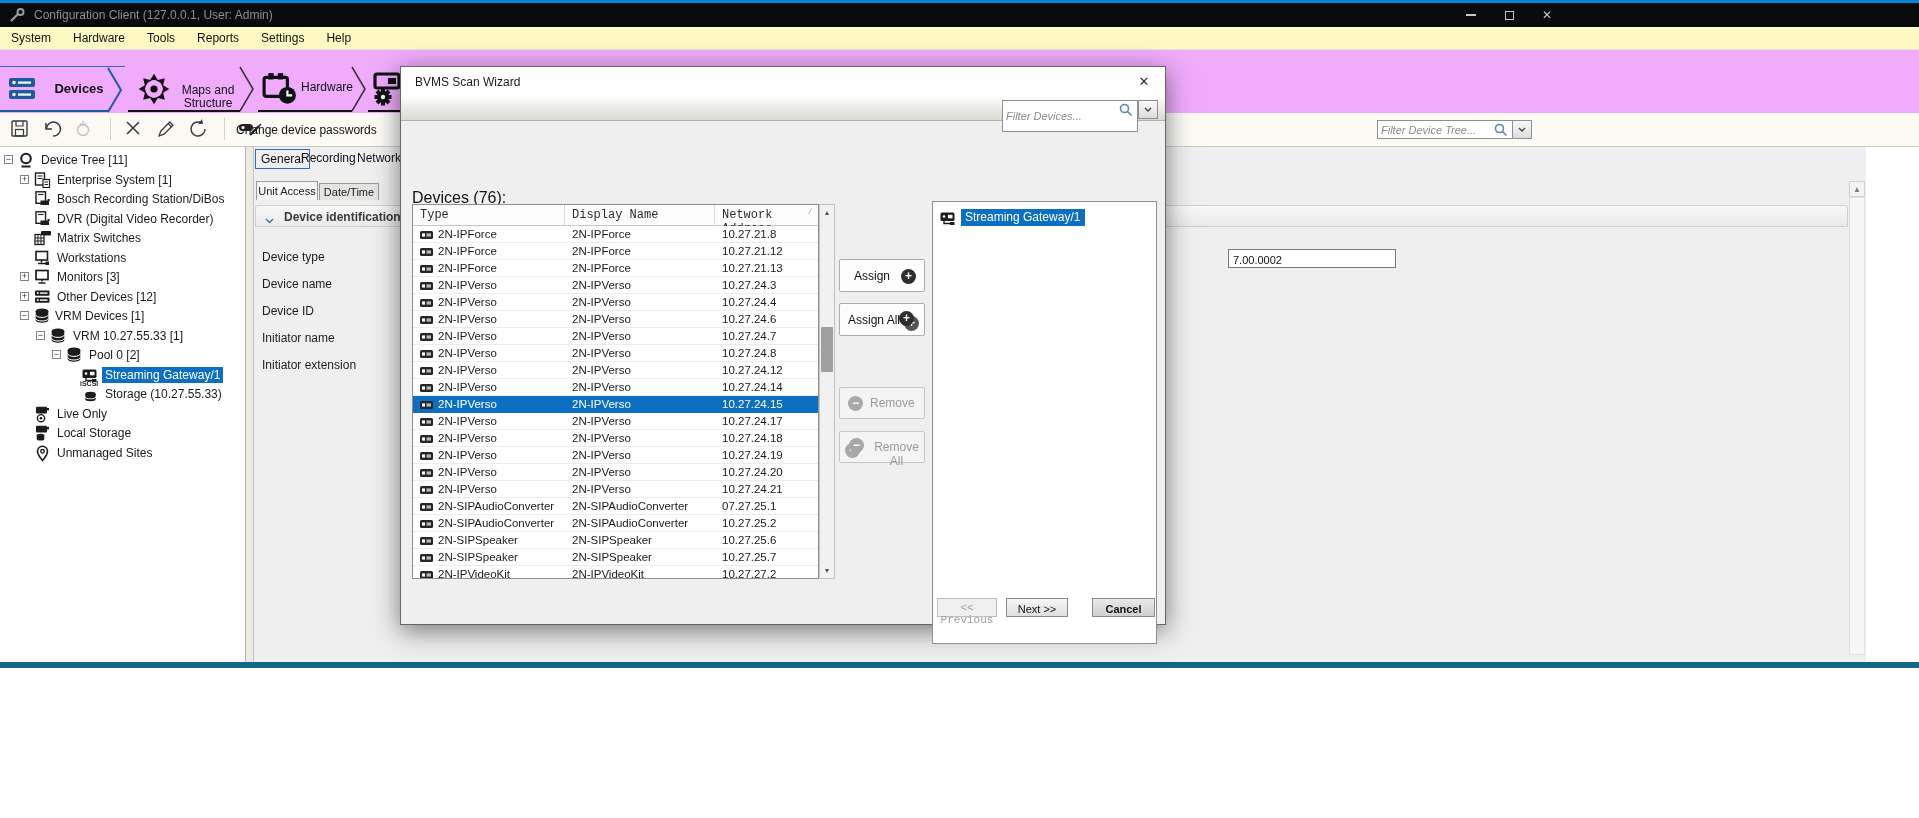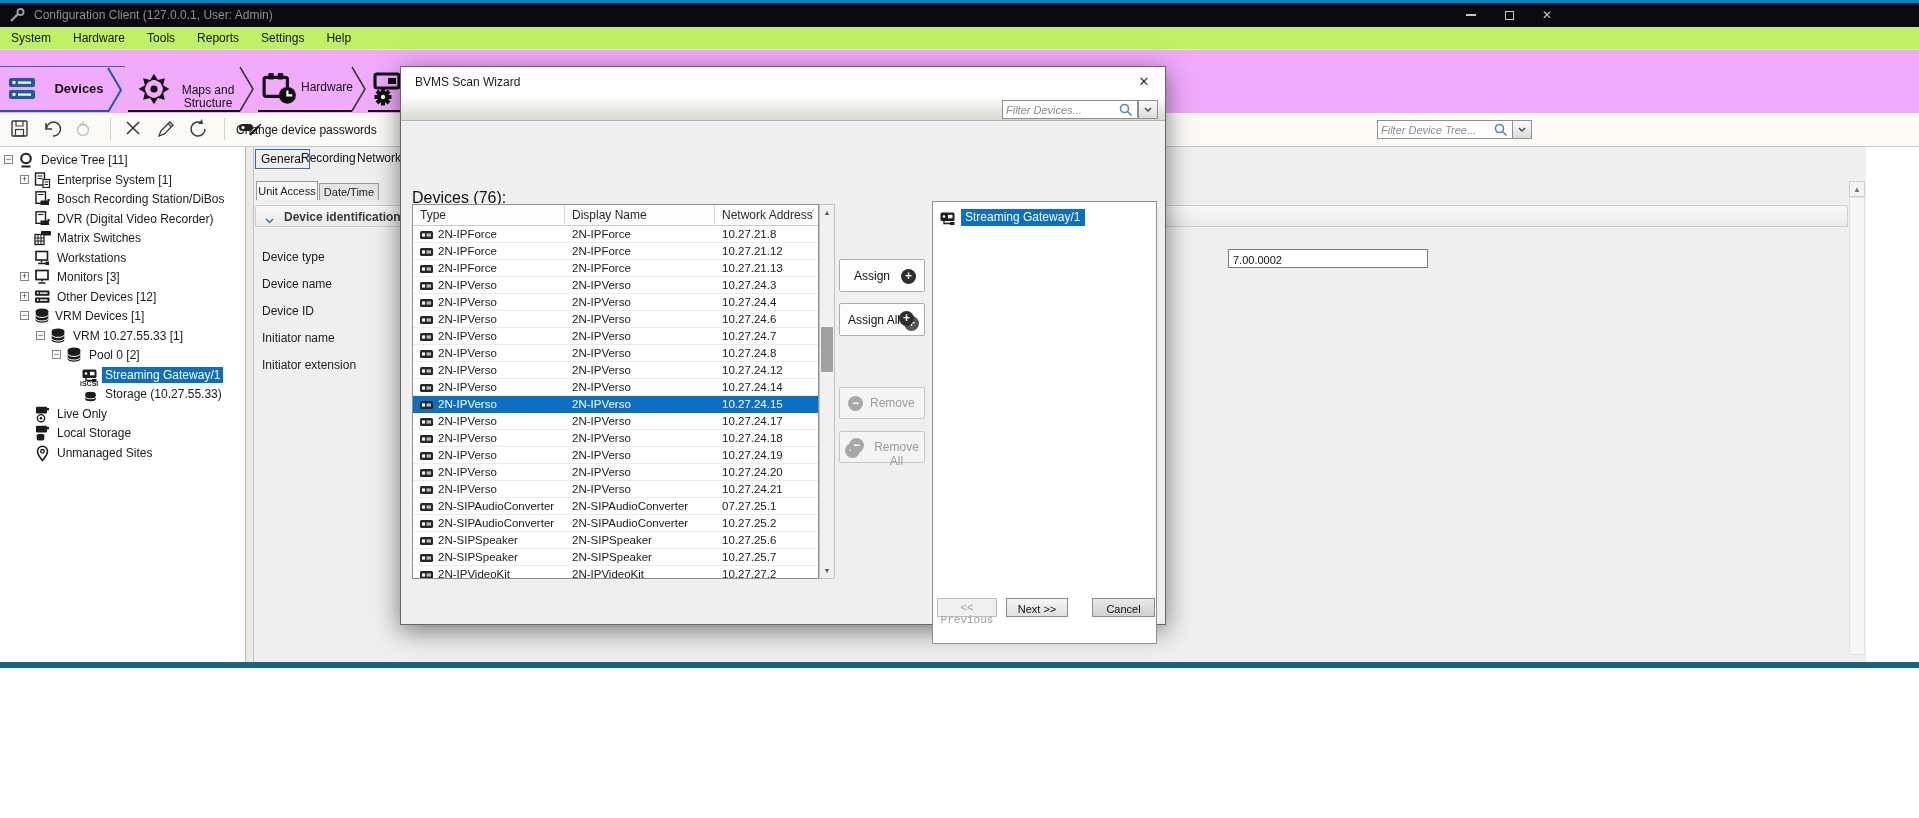--- a/index.html
+++ b/index.html
@@ -11,21 +11,21 @@
   .titlebar { position:absolute; left:0; top:0; width:1919px; height:27px; background:#0b0b0e; }
   .t-strip { position:absolute; left:0; top:0; width:1919px; height:3px; background:#0087d8; }
   .t-appicon { position:absolute; left:8px; top:7px; width:18px; height:16px; }
   .t-title { position:absolute; left:34px; top:8px; color:#8f8f8f; font-size:12px; }
   .t-controls { position:absolute; left:1452px; top:3px; height:24px; display:flex; }
   .t-btn { width:38px; height:24px; display:flex; align-items:center; justify-content:center; color:#c6c6c6; }
   .t-min-glyph { width:10px; height:2px; background:#c6c6c6; }
   .t-max-glyph { width:9px; height:9px; border:1px solid #c6c6c6; }
 
   
-  .menubar { position:absolute; left:0; top:27px; width:1919px; height:23px; background:#bef264; border-bottom:1px solid #e3e2da; }
+  .menubar { position:absolute; left:0; top:27px; width:1919px; height:23px; background:#fef9c3; border-bottom:1px solid #e3e2da; }
   .menu-item { display:inline-block; padding:4px 11px 0 11px; font-size:12px; color:#111; height:23px; }
 
   
   .tabstrip { position:absolute; left:0; top:50px; width:1919px; height:63px; background:#f0abfc; }
   .navtab { position:absolute; top:16px; height:46px; background:transparent; }
   .navtab .nicn { position:absolute; }
   .navtab .nlbl { position:absolute; font-size:12px; color:#111; text-align:center; line-height:13px; }
   .nt-underline { position:absolute; height:2px; background:#141414; bottom:0; }
   .nt-chev { position:absolute; top:0; }
 
@@ -54,40 +54,40 @@
   .main { position:absolute; left:254px; top:147px; width:1612px; height:515px; background:#efefef; }
   .mtab { position:absolute; top:2px; font-size:12px; color:#111; padding:2px 5px; }
   .mtab.active { border:1px solid #2a6db5; }
   .subtab { position:absolute; font-size:11px; color:#222; text-align:center; border:1px solid #9a9a9a; border-bottom:none; }
   .subtab.active { background:#f6f6f4; z-index:2; }
   .subtab.inactive { background:#e4e4e0; }
   .secheader { position:absolute; left:1px; top:58px; width:1593px; height:22px; background:linear-gradient(#f8f8f8,#eaeaea); border:1px solid #cfcfcf; border-radius:3px 3px 0 0; }
   .secheader .chev { position:absolute; left:9px; top:7px; }
   .secheader .sectitle { position:absolute; left:28px; top:4px; font-weight:bold; font-size:12px; color:#3a3a3a; }
   .fieldlbl { position:absolute; left:8px; font-size:12px; color:#1c1c1c; }
-  .versionbox { position:absolute; left:974px; top:102px; width:200px; height:19px; background:#fff; border:1px solid #7a7a7a; font-size:11px; color:#111; padding:2px 0 0 4px; font-family:inherit; outline:none; }
+  .versionbox { position:absolute; left:974px; top:102px; width:168px; height:19px; background:#fff; border:1px solid #7a7a7a; font-size:11px; color:#111; padding:2px 0 0 4px; font-family:inherit; outline:none; }
   .mscroll-up { position:absolute; left:1595px; top:34px; width:16px; height:16px; background:#f3f3f3; border:1px solid #d0d0d0; color:#777; font-size:8px; text-align:center; line-height:15px; }
   .mscroll-track { position:absolute; left:1595px; top:50px; width:16px; height:458px; background:#f6f6f6; border:1px solid #e2e2e2; }
 
   .bottombar { position:absolute; left:0; top:662px; width:1919px; height:6px; background:#15648a; }
 
   
   .dialog { position:absolute; left:400px; top:66px; width:766px; height:559px; background:#efefef; border:1px solid #666;
     box-shadow:0 6px 24px rgba(0,0,0,.5); z-index:50; }
   .dlg-titlebar { position:absolute; left:0; top:0; width:764px; height:30px; background:#fff; }
   .dlg-title { position:absolute; left:14px; top:8px; font-size:12px; color:#1a1a1a; }
   .dlg-close { position:absolute; left:730px; top:5px; width:26px; height:20px; text-align:center; font-size:13px; color:#333; line-height:20px; }
   .dlg-band { position:absolute; left:0; top:30px; width:764px; height:24px; background:linear-gradient(#fdfdfc,#d9d8d0); border-bottom:1px solid #b3b2a6; }
   .groupbox { position:absolute; left:9px; top:64px; width:746px; height:48px; border:1px solid #c8c8c8; border-radius:2px; }
   .gb-legend { position:absolute; left:12px; top:-9px; background:#efefef; padding:0 6px; font-weight:bold; font-size:13px; color:#2e75b6; }
   .gb-note { position:absolute; left:10px; font-size:11.5px; color:#1c1c1c; }
   .devlabel { position:absolute; left:11px; top:122px; font-size:16px; color:#111; }
 
   .dtable { position:absolute; left:11px; top:137px; width:407px; height:375px; background:#fff; border:1px solid #8f8f8f; overflow:hidden; }
-  .thead { position:absolute; left:0; top:0; width:100%; height:21px; background:#fdfdfd; border-bottom:1px solid #c9c9c9; }
+  .thead { position:absolute; left:0; top:0; width:100%; height:21px; background:#fdfdfd; border-bottom:1px solid #c9c9c9;font-family:Liberation Mono, monospace; }
   .hc { position:absolute; top:0; height:21px; font-size:12px; color:#2b2b2b; padding:3px 0 0 7px; border-right:1px solid #d8d8d8; }
   .sortglyph { position:absolute; right:6px; top:2px; font-size:9px; color:#888; }
   .tbody { position:absolute; left:0; top:21px; width:100%; }
   .trow { position:relative; width:100%; height:17px; border-bottom:1px solid #ececec; background:#fff; }
   .trow.sel { background:var(--accent); border-bottom-color:var(--accent); }
   .trow.sel .c { color:#fff; }
   .c { position:absolute; top:0; height:17px; font-size:11.5px; color:#1a1a1a; padding:2px 0 0 7px; white-space:nowrap; overflow:hidden; }
   .c1 { left:0; width:152px; } .c2 { left:152px; width:150px; } .c3 { left:302px; width:103px; }
   .c1 svg { vertical-align:-1px; margin-right:5px; }
 
@@ -427,21 +427,21 @@
 </div>
 
 <div class="bottombar"></div>
 
 <div class="dialog">
   <div class="dlg-titlebar">
     <span class="dlg-title">BVMS Scan Wizard</span>
     <span class="dlg-close"><span>✕</span></span>
   </div>
   <div class="dlg-band">
-    <div class="filterbox" style="left:601px;top:3px;width:136px;height:19px;">
+    <div class="filterbox" style="left:601px;top:3px;width:136px;height:32px;">
       <input placeholder="Filter Devices..." style="">
       <span class="fb-search"><svg width="16" height="16">
             <circle cx="6.5" cy="6.5" r="4" fill="none" stroke="#5f86ab" stroke-width="1.6"></circle>
             <path d="M9.5 9.5 L13.5 13.5" stroke="#5f86ab" stroke-width="1.6"></path>
           </svg></span>
     </div>
     <div class="fb-drop" style="left:737px;top:3px;width:20px;height:19px;">
       <svg width="8" height="5">
           <polyline points="1,1 4,4 7,1" fill="none" stroke="#444" stroke-width="1.4"></polyline>
         </svg>
@@ -685,14 +685,14 @@
             <circle cx="4" cy="6.5" r="1.3" fill="#fff"></circle>
             <path d="M4 11 v2.5 h6" stroke="#1c1c1c" stroke-width="1.4" fill="none"></path>
             <rect x="10" y="12" width="4.5" height="3" fill="#1c1c1c"></rect>
           </svg></span>
       <span class="rlbl">Streaming Gateway/1</span>
     </div>
   </div>
 
   <button class="wbtn disabled" style="left:536px;width:60px;">&lt;&lt; Previous</button>
   <button class="wbtn" style="left:605px;width:62px;">Next &gt;&gt;</button>
-  <button class="wbtn cancel" style="left:691px;width:63px;">Cancel</button>
+  <button class="wbtn cancel" style="left:691px;width:63px;font-weight:bold;">Cancel</button>
 </div>
 
 </body></html>

